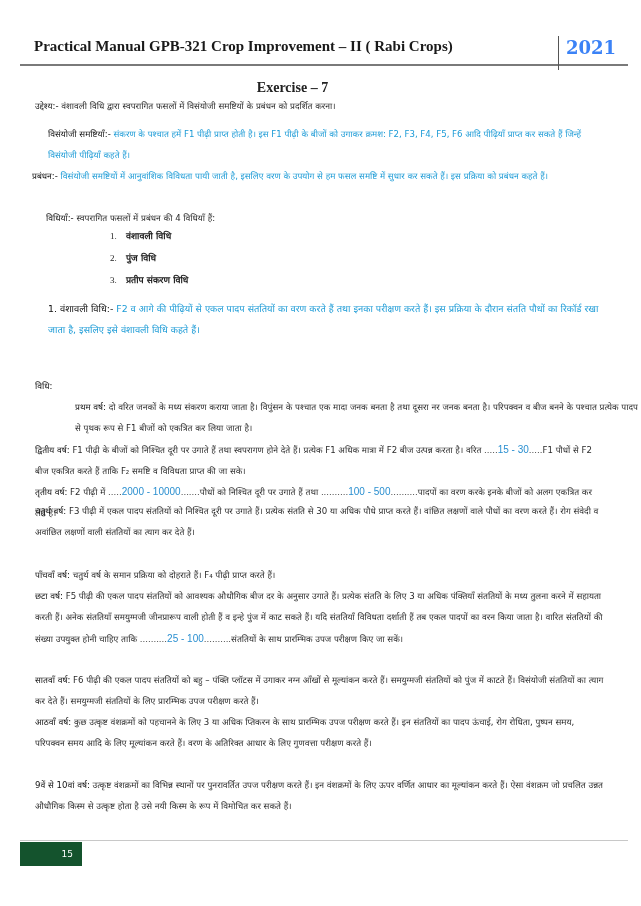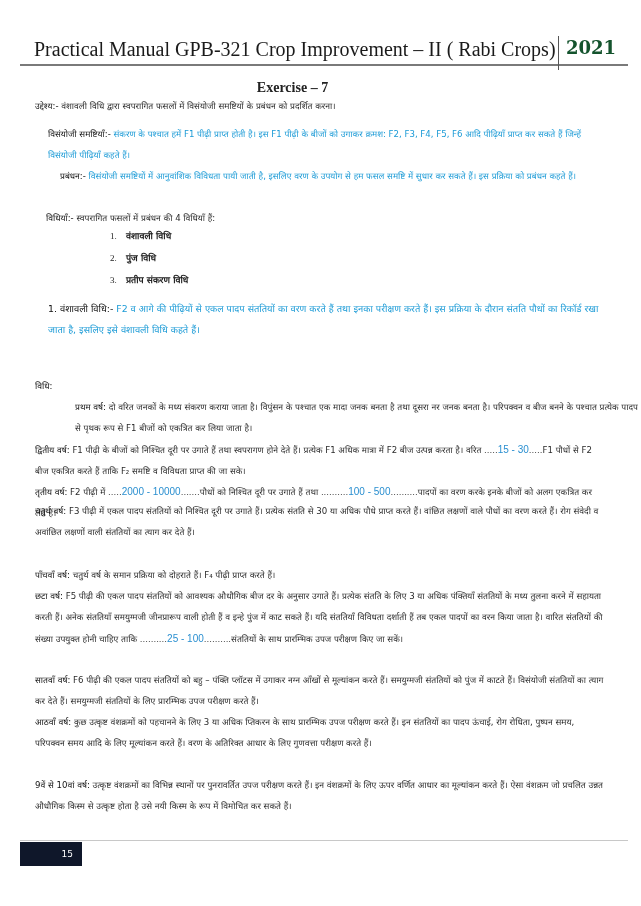--- a/index.html
+++ b/index.html
@@ -1,31 +1,31 @@
 <!DOCTYPE html>
 <html><head>
   <meta charset="utf-8">
   <style>
     html, body { margin: 0; padding: 0; background: #ffffff; }
     body { width: 641px; height: 906px; position: relative; overflow: hidden; font-family: "DejaVu Serif", serif; color: #222; }
     .header { position: absolute; left: 20px; top: 36px; width: 608px; height: 28px; border-bottom: 2px solid #7a7a7a; }
-    .header-title { position: absolute; left: 14px; top: 2px; font-family: "Liberation Serif", serif; font-size: 20px; color: #1a1a1a; white-space: nowrap; }
+    .header-title { position: absolute; left: 14px; top: 2px; font-family: "Liberation Serif", serif; font-size: 15px; color: #1a1a1a; white-space: nowrap; font-weight: bold; }
     .header-sep { position: absolute; left: 538px; top: 0; width: 1px; height: 34px; background: #555; }
-    .header-year { position: absolute; left: 546px; top: 1px; font-family: "DejaVu Serif", serif; font-weight: bold; font-size: 18px; color: #14532d; }
+    .header-year { position: absolute; left: 546px; top: 1px; font-family: "DejaVu Serif", serif; font-weight: bold; font-size: 18px; color: #3b82f6; }
     .ex-title { position: absolute; left: 0; width: 555px; top: 80px; text-align: center; font-family: "Liberation Serif", serif; font-weight: bold; font-size: 14px; color: #222; padding-left: 30px; box-sizing: border-box; }
     .p { position: absolute; left: 35px; width: 570px; font-family: "DejaVu Sans", sans-serif; font-size: 8.6px; line-height: 21px; color: #2a2a2a; }
     .p b, .lbl { font-weight: normal; color: #111; }
     .blue { color: #1a9ad6; }
     .blank { color: #444; letter-spacing: 0; }
     .blank .fill { color: #2a8fd0; font-family: "Liberation Sans", sans-serif; font-size: 10px; text-decoration: none; }
     ol.methods { position: absolute; left: 110px; top: 225px; margin: 0; padding: 0; list-style: none; font-family: "DejaVu Sans", sans-serif; font-size: 9px; font-weight: bold; color: #222; }
     ol.methods li { height: 22px; line-height: 22px; }
     ol.methods .num { display: inline-block; width: 16px; font-family: "Liberation Serif", serif; font-weight: normal; }
     .footer { position: absolute; left: 20px; top: 840px; width: 608px; height: 24px; border-top: 1px solid #c8c8c8; }
-    .footer-page { position: absolute; left: 0; top: 1px; width: 62px; height: 24px; background: #0f172a; color: #fff; font-family: "DejaVu Sans", sans-serif; font-size: 9px; line-height: 24px; text-align: right; padding-right: 9px; box-sizing: border-box; }
+    .footer-page { position: absolute; left: 0; top: 1px; width: 62px; height: 24px; background: #14532d; color: #fff; font-family: "DejaVu Sans", sans-serif; font-size: 9px; line-height: 24px; text-align: right; padding-right: 9px; box-sizing: border-box; }
     .footer-text { position: absolute; left: 74px; top: 1px; line-height: 24px; font-family: "DejaVu Sans", sans-serif; font-size: 8.2px; color: #333; white-space: nowrap; }
   </style>
 </head>
 <body>
 
 <div class="header">
   <span class="header-title">Practical Manual GPB-321 Crop Improvement – II ( Rabi Crops)</span>
   <span class="header-sep"></span>
   <span class="header-year">2021</span>
 </div>
@@ -33,21 +33,21 @@
 <div class="ex-title">Exercise –   7</div>
 
 <div class="p" style="top:96px;">
   <span class="lbl">उद्देश्य:-</span><span> वंशावली विधि द्वारा स्वपरागित फसलों में विसंयोजी समष्टियों के प्रबंधन को प्रदर्शित करना।</span>
 </div>
 
 <div class="p" style="top:124px; left:48px; width:560px;">
   <span class="lbl">विसंयोजी समष्टियाँ:-</span><span class="blue"> संकरण के पश्चात हमें F1 पीढ़ी प्राप्त होती है। इस F1 पीढ़ी के बीजों को उगाकर क्रमश: F2, F3, F4, F5, F6 आदि पीढ़ियाँ प्राप्त कर सकते हैं जिन्हें विसंयोजी पीढ़ियाँ कहते हैं।</span>
 </div>
 
-<div class="p" style="top:166px; left:60px; width:560px;">
+<div class="p" style="top:166px; left:32px; width:560px;">
   <span class="lbl">प्रबंधन:-</span><span class="blue"> विसंयोजी समष्टियों में आनुवांशिक विविधता पायी जाती है, इसलिए वरण के उपयोग से हम फसल समष्टि में सुधार कर सकते हैं। इस प्रक्रिया को प्रबंधन कहते हैं।</span>
 </div>
 
 <div class="p" style="top:208px; left:46px;">
   <span class="lbl">विधियाँ:-</span><span> स्वपरागित फसलों में प्रबंधन की 4 विधियाँ हैं:</span>
 </div>
 
 <ol class="methods">
   <li><span class="num">1.</span><span>वंशावली विधि</span></li>
   <li><span class="num">2.</span><span>पुंज विधि</span></li>

